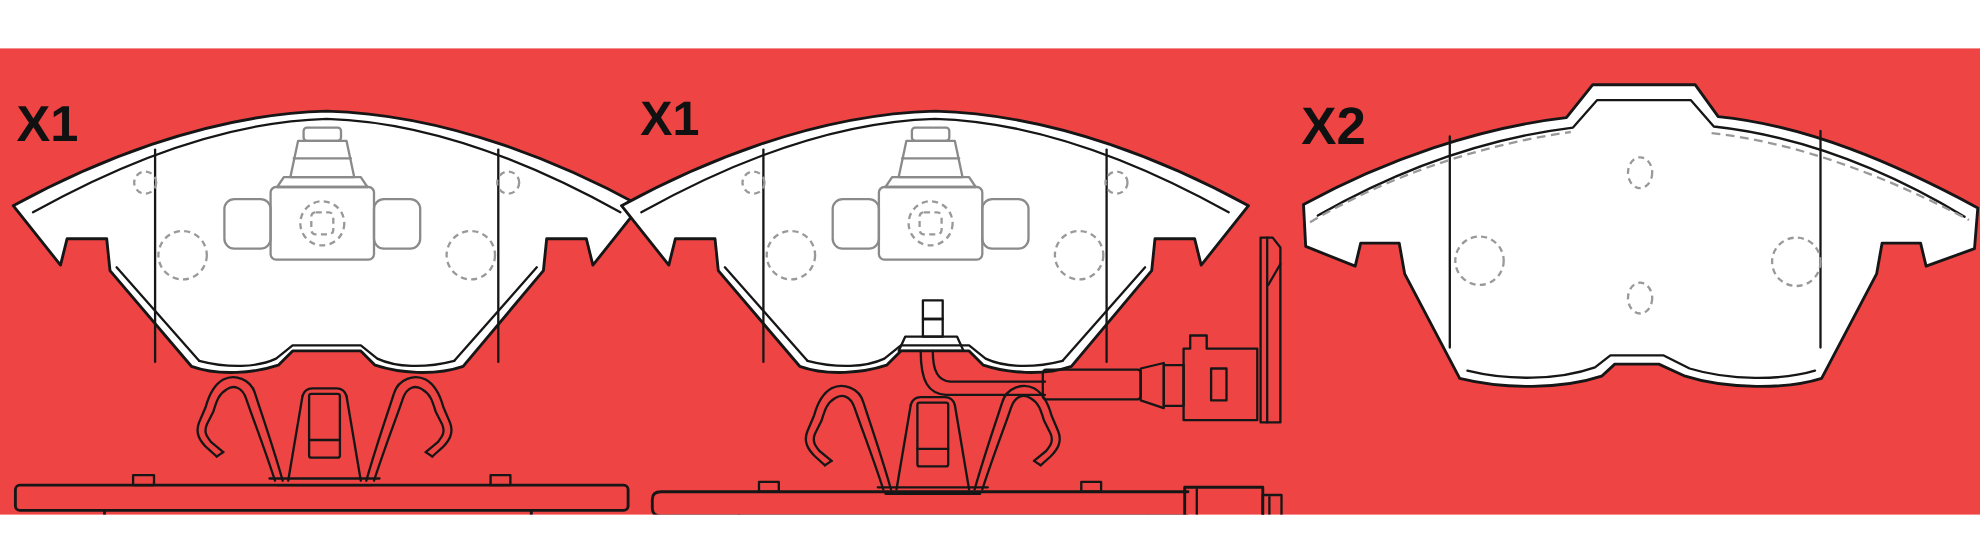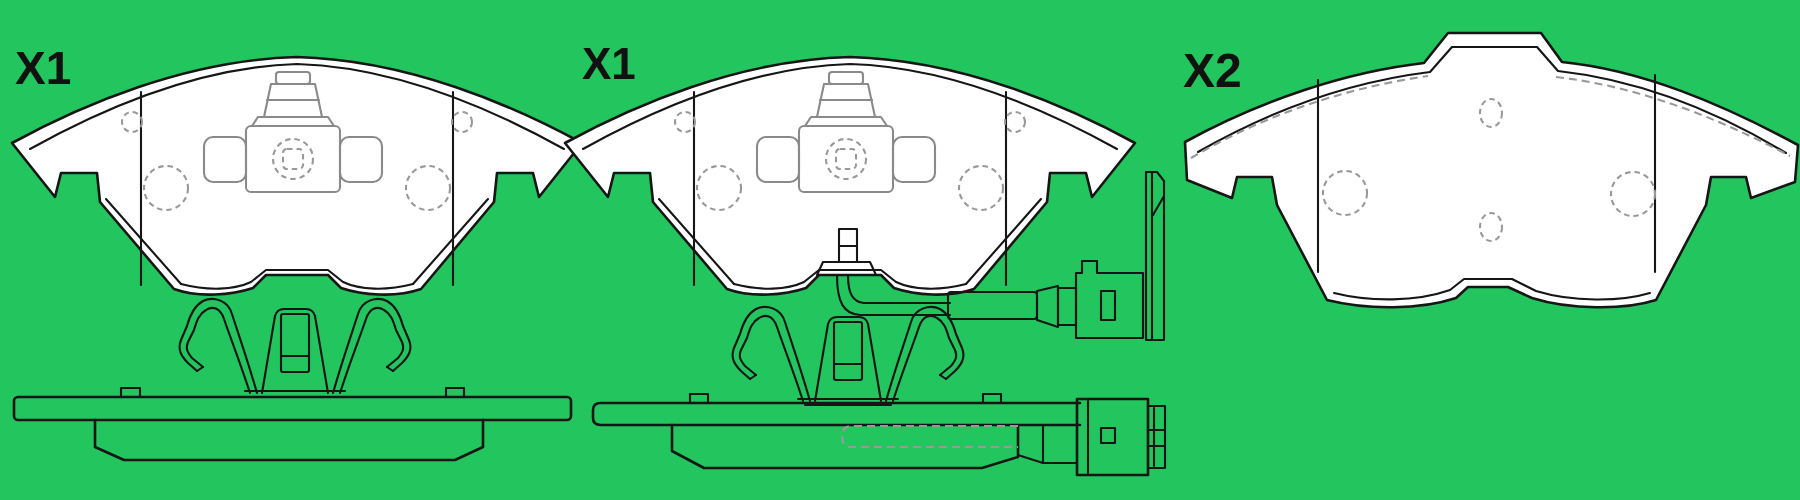--- a/index.html
+++ b/index.html
@@ -1,17 +1,17 @@
 <!DOCTYPE html>
 <html><head>
 <meta charset="utf-8">
 <style>
   html,body{margin:0;padding:0;background:#ffffff;}
-  .canvas{position:relative;width:1800px;height:500px;background:#22c55e;overflow:hidden;
-          font-family:"Liberation Sans", sans-serif;}
+  .canvas{position:relative;width:1800px;height:424px;background:#ef4444;overflow:hidden;
+          font-family:"Liberation Sans", sans-serif;margin-top:44px;}
   svg{display:block;}
   .ln  {stroke:#161616;fill:none;stroke-width:2.6;stroke-linejoin:round;stroke-linecap:round;}
   .lnf {stroke:#161616;fill:#ffffff;stroke-width:2.6;stroke-linejoin:round;}
   .ln2 {stroke:#161616;fill:none;stroke-width:2.1;stroke-linejoin:round;stroke-linecap:round;}
   .gray{stroke:#8a8a8a;fill:none;stroke-width:2.1;stroke-linejoin:round;stroke-linecap:round;}
   .gdash{stroke:#999999;fill:none;stroke-width:2.1;stroke-dasharray:8 5;stroke-linecap:butt;}
   .gdashsm{stroke:#999999;fill:none;stroke-width:2.1;stroke-dasharray:5.5 4;}
   .qty{font-family:"Liberation Sans", sans-serif;font-weight:700;fill:#111111;}
 </style>
 </head>

